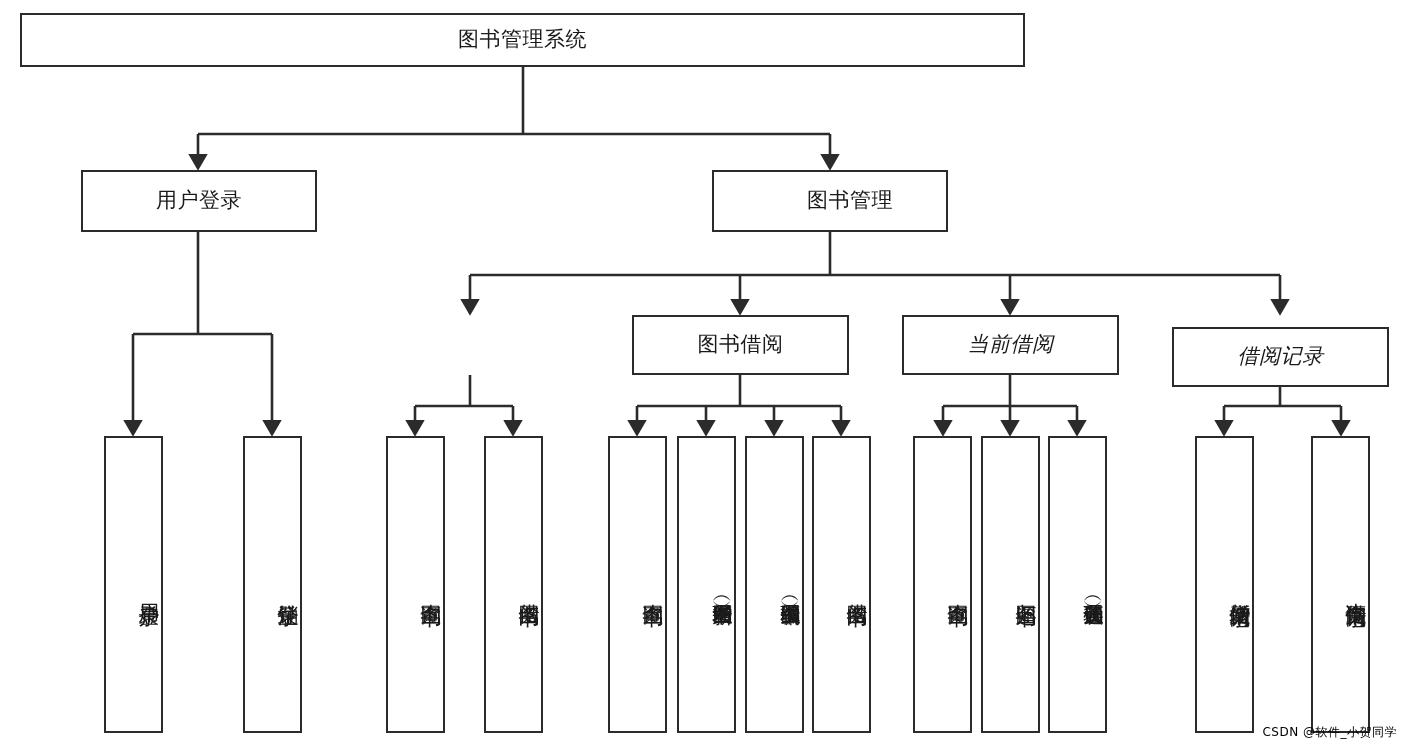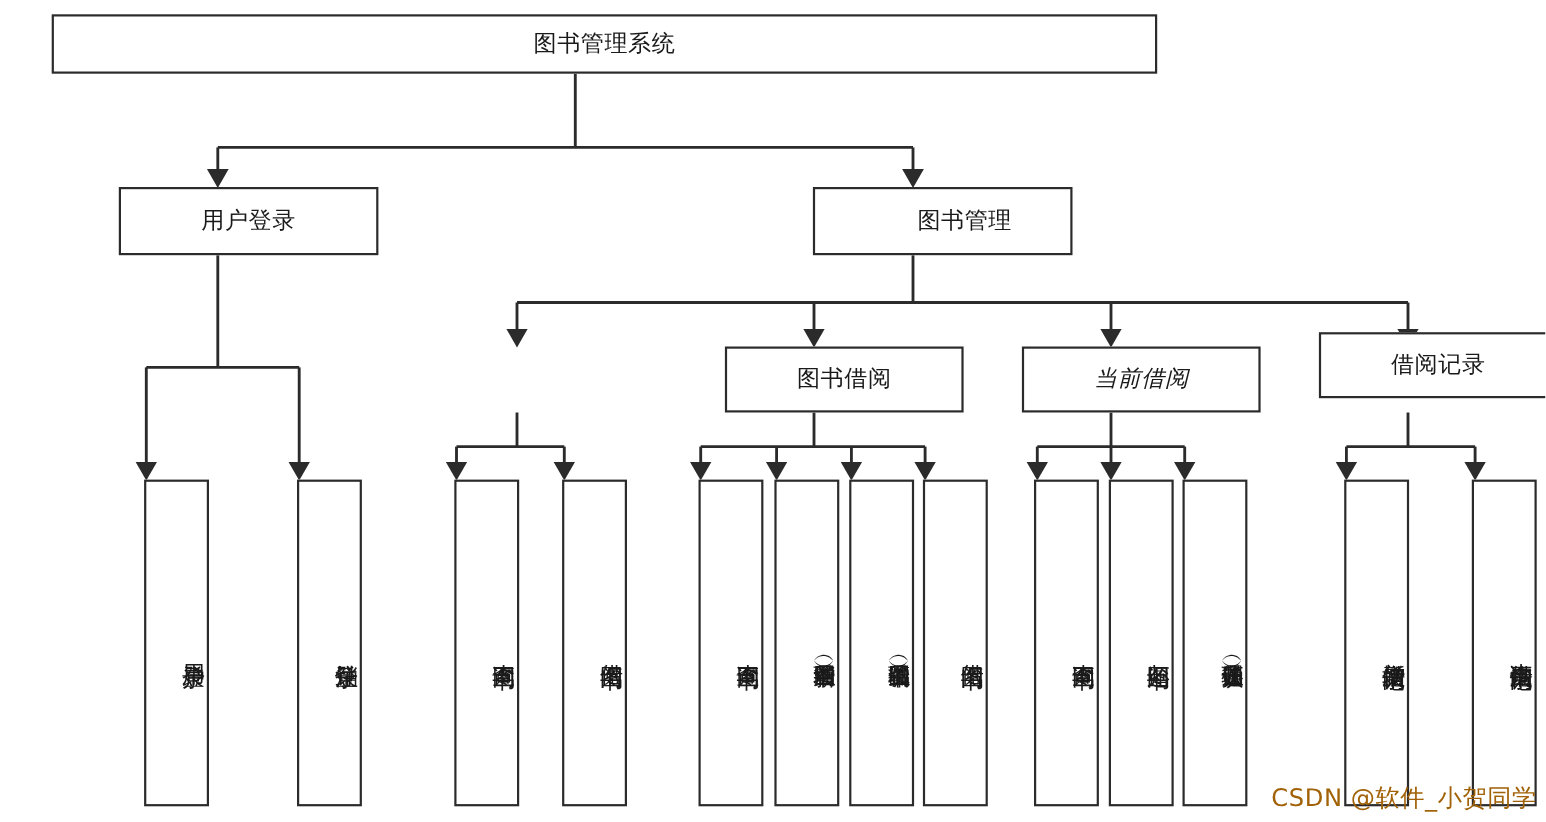--- a/index.html
+++ b/index.html
@@ -26,21 +26,20 @@
   }
   .node {
     position: absolute;
     box-sizing: border-box;
     background: #ffffff;
     border: 2.5px solid #2b2b2b;
     display: flex;
     align-items: center;
     justify-content: center;
     color: #1a1a1a;
-    margin-left: 27px;
   }
   .node-h {
     font-size: 21px;
     letter-spacing: 0.5px;
     line-height: 1.2;
     white-space: nowrap;
   }
   .node-v {
     font-size: 21px;
     writing-mode: vertical-rl;
@@ -53,22 +52,22 @@
     white-space: nowrap;
   }
   .node-v.tight {
     letter-spacing: 0px;
     font-size: 20px;
   }
   .watermark {
     position: absolute;
     right: 8px;
     bottom: 6px;
-    font-size: 22px;
-    color: #a16207;
+    font-size: 12px;
+    color: #000000;
     letter-spacing: 0.5px;
     white-space: nowrap;
     pointer-events: none;
   }
 </style>
 </head>
 <body>
 
 <div id="canvas">
 
@@ -132,21 +131,21 @@
   <div class="node node-h" style="left:712px; top:170px; width:236px; height:62px;padding-left:40px;">
     <span>图书管理</span>
   </div>
 
   <div class="node node-h" style="left:632px; top:315px; width:217px; height:60px;text-align:center;">
     <span>图书借阅</span>
   </div>
   <div class="node node-h" style="left:902px; top:315px; width:217px; height:60px;font-style:italic;">
     <span>当前借阅</span>
   </div>
-  <div class="node node-h" style="left:1172px; top:302px; width:217px; height:60px;">
+  <div class="node node-h" style="left:1172px; top:327px; width:217px; height:60px;font-style:italic;">
     <span>借阅记录</span>
   </div>
 
   <div class="node node-v" style="left:104px; top:436px; width:59px; height:297px;">
     <span>用户登录</span>
   </div>
   <div class="node node-v" style="left:243px; top:436px; width:59px; height:297px;">
     <span>注销登录</span>
   </div>
 

